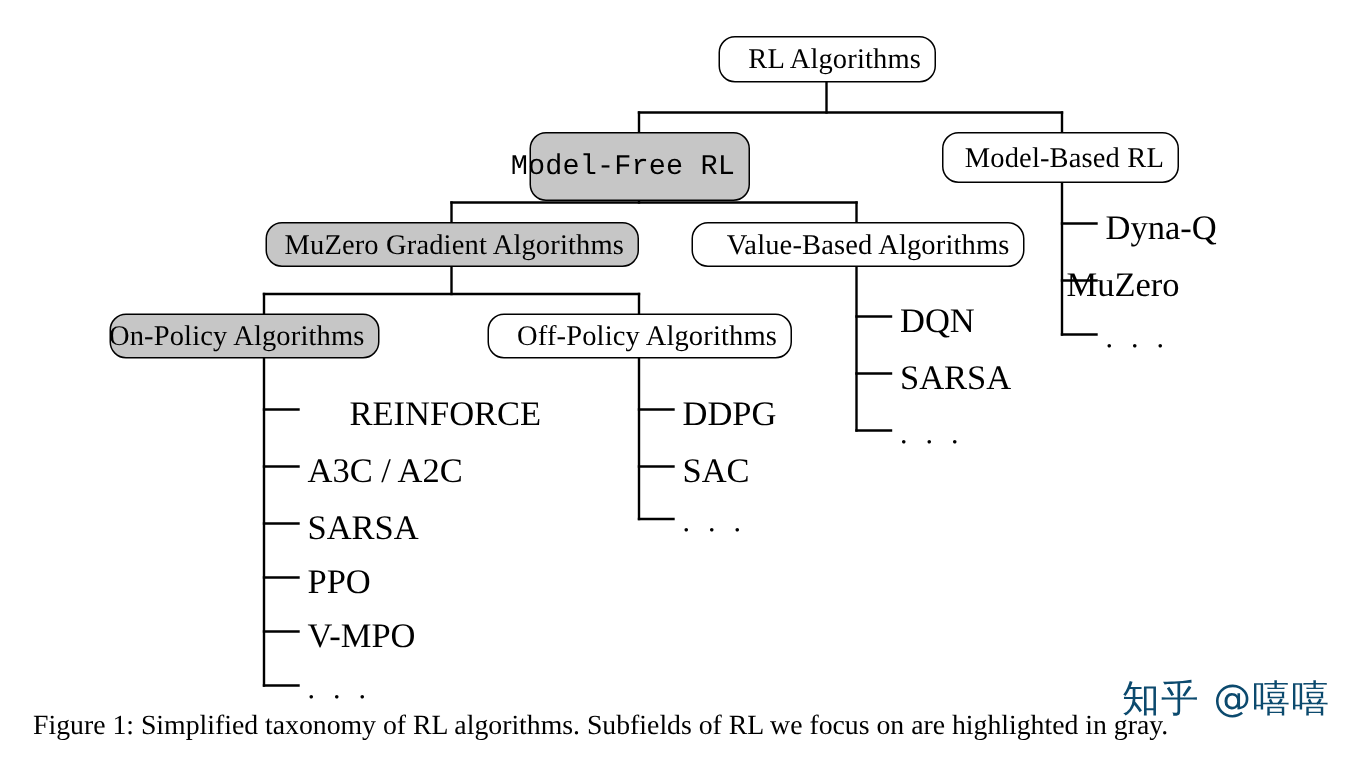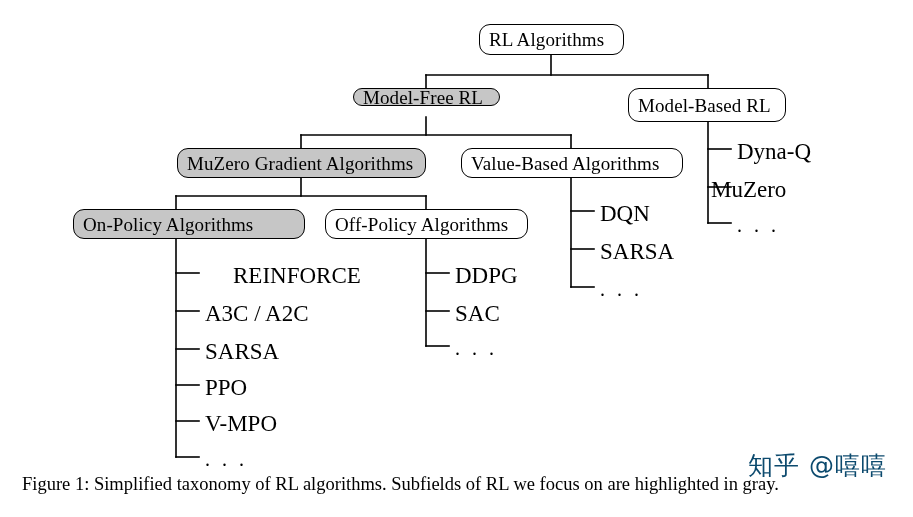--- a/index.html
+++ b/index.html
@@ -25,21 +25,21 @@
     top: 0;
     width: 913px;
     height: 517px;
     pointer-events: none;
   }
   .node {
     position: absolute;
     box-sizing: border-box;
     display: flex;
     align-items: center;
-    justify-content: flex-start;
+    justify-content: flex-end;
     border: 1.4px solid #000000;
     border-radius: 11px;
     background: #ffffff;
     white-space: nowrap;
     line-height: 1;
     padding: 0 9px;
   }
   .node.highlight {
     background: #c6c6c6;
   }
@@ -123,37 +123,37 @@
       <path d="M 708 149 L 731 149"></path>
       <path d="M 708 187 L 731 187"></path>
       <path d="M 708 223 L 731 223"></path>
     </g>
   </svg>
 
   <div class="node" style="left:479px; top:24px; width:145px; height:31px;">
     <span class="node-label">RL Algorithms</span>
   </div>
 
-  <div class="node highlight" style="left:353px; top:88px; width:147px; height:18px;">
+  <div class="node highlight" style="left:353px; top:88px; width:147px; height:46px;font-family:Liberation Mono, monospace;">
     <span class="node-label">Model-Free RL</span>
   </div>
 
   <div class="node" style="left:628px; top:88px; width:158px; height:34px;">
     <span class="node-label">Model-Based RL</span>
   </div>
 
   <div class="node highlight" style="left:177px; top:148px; width:249px; height:30px;">
     <span class="node-label">MuZero Gradient Algorithms</span>
   </div>
 
   <div class="node" style="left:461px; top:148px; width:222px; height:30px;">
     <span class="node-label">Value-Based Algorithms</span>
   </div>
 
-  <div class="node highlight" style="left:73px; top:209px; width:232px; height:30px;">
+  <div class="node highlight" style="left:73px; top:209px; width:180px; height:30px;">
     <span class="node-label">On-Policy Algorithms</span>
   </div>
 
   <div class="node" style="left:325px; top:209px; width:203px; height:30px;">
     <span class="node-label">Off-Policy Algorithms</span>
   </div>
 
   <div class="leaf" style="left:205px; top:264px;margin-left:28px;">REINFORCE</div>
   <div class="leaf" style="left:205px; top:302px;">A3C / A2C</div>
   <div class="leaf" style="left:205px; top:340px;">SARSA</div>

